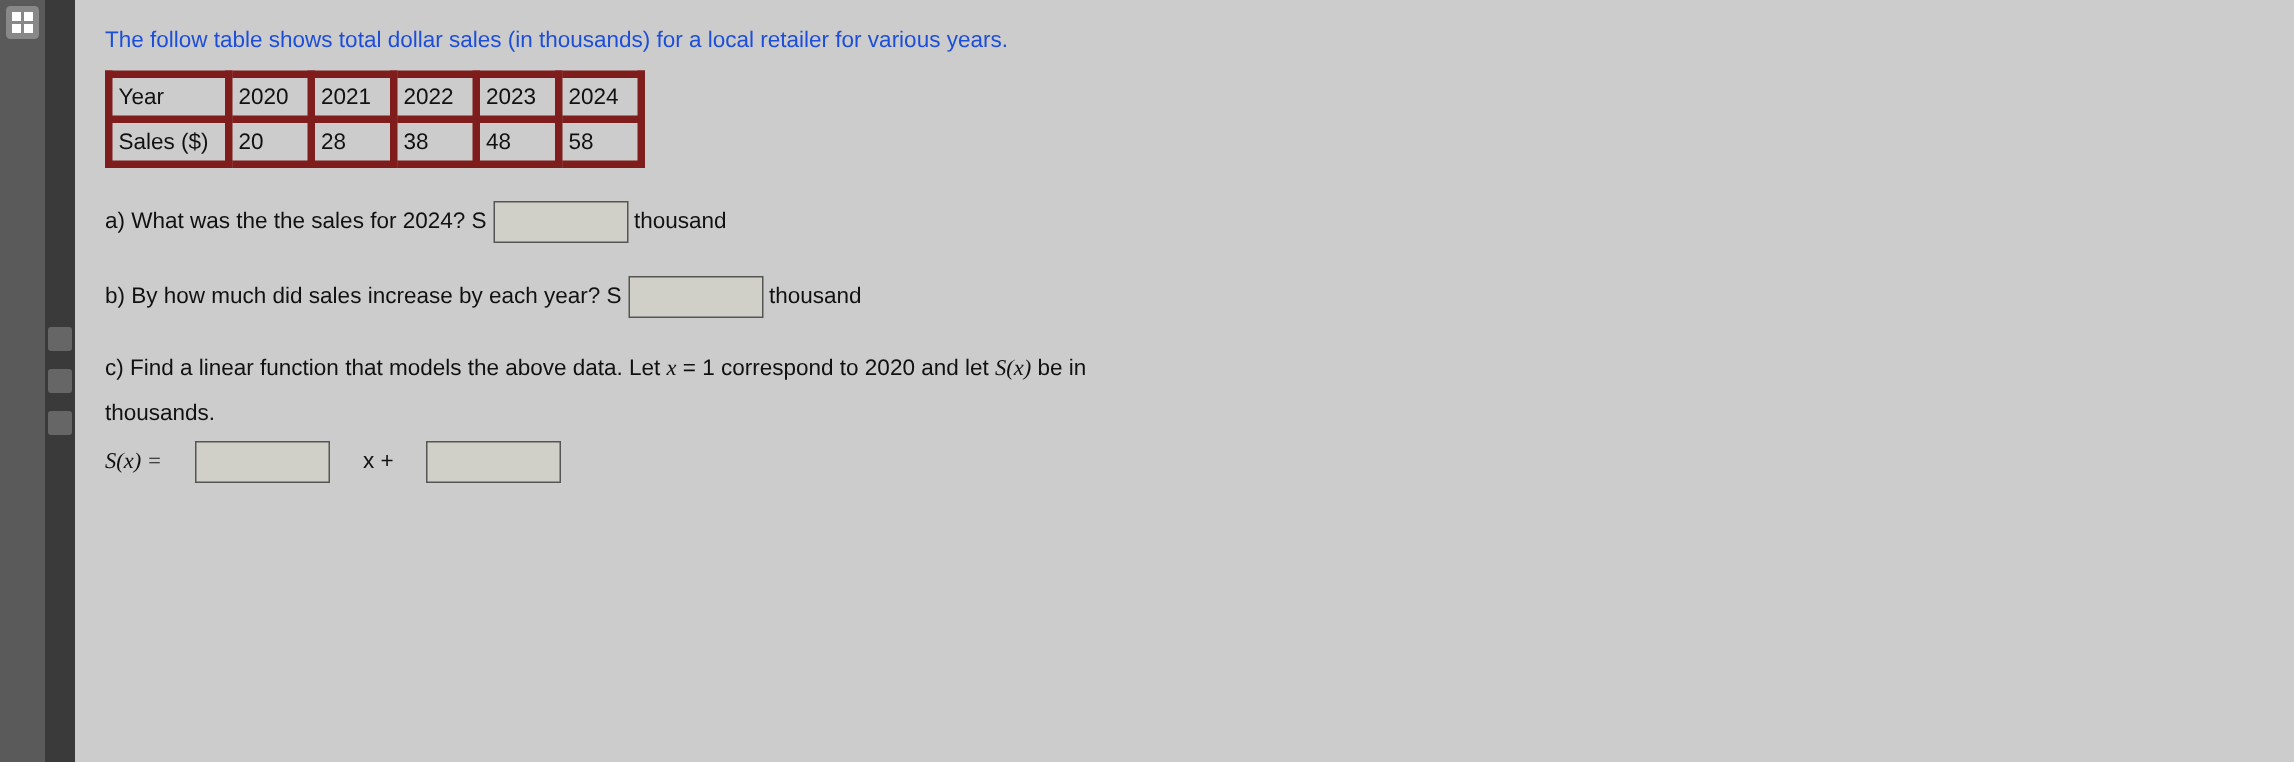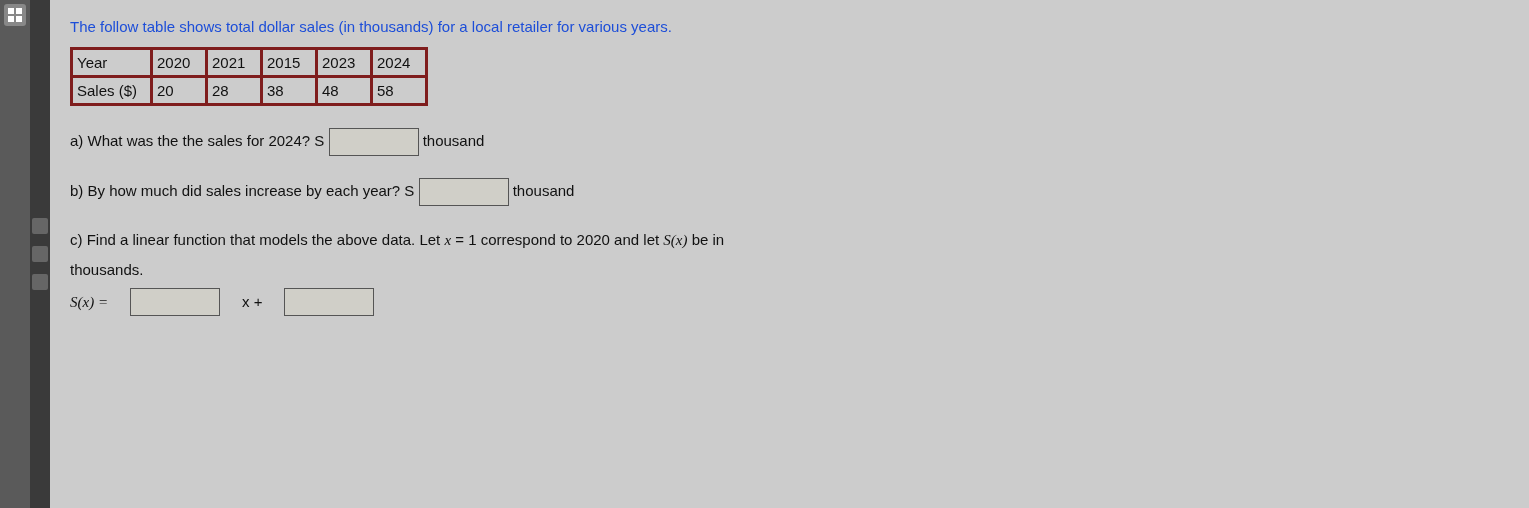--- a/index.html
+++ b/index.html
@@ -71,21 +71,21 @@
       font-family: Arial, sans-serif;
     }
 
     
     table {
       border-collapse: collapse;
       margin-bottom: 22px;
     }
 
     table td {
-      border: 3px solid #7f1d1d;
+      border: 5px solid #7f1d1d;
       padding: 4px 4px;
       font-size: 15px;
       background: #ccc;
       min-width: 55px;
       text-align: left;
     }
 
     table td:first-child {
       min-width: 80px;
     }
@@ -153,21 +153,21 @@
 <div class="main-content">
 
   <p class="intro-text">The follow table shows total dollar sales (in thousands) for a local retailer for various years.</p>
 
   <table>
     <tbody>
         <tr>
       <td>Year</td>
       <td>2020</td>
       <td>2021</td>
-      <td>2015</td>
+      <td>2022</td>
       <td>2023</td>
       <td>2024</td>
     </tr>
     <tr>
       <td>Sales ($)</td>
       <td>20</td>
       <td>28</td>
       <td>38</td>
       <td>48</td>
       <td>58</td>

